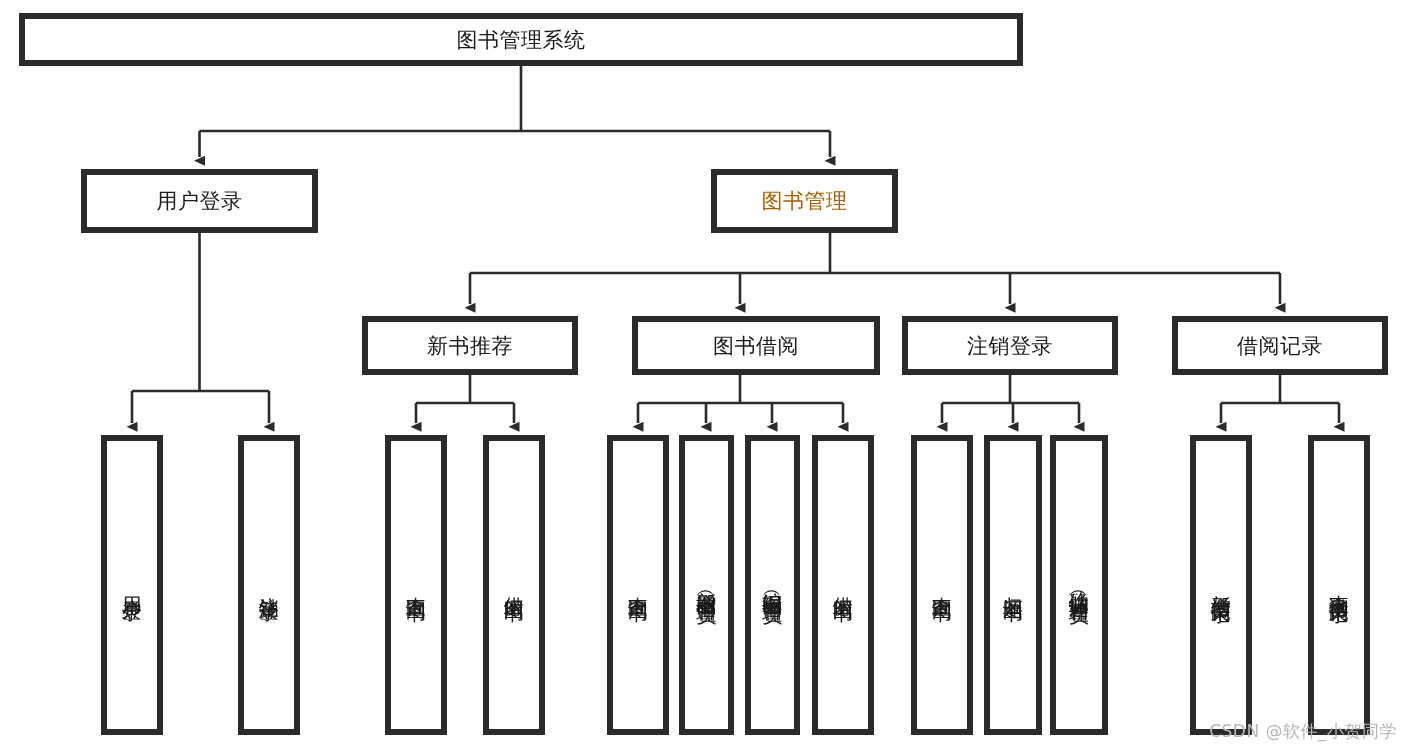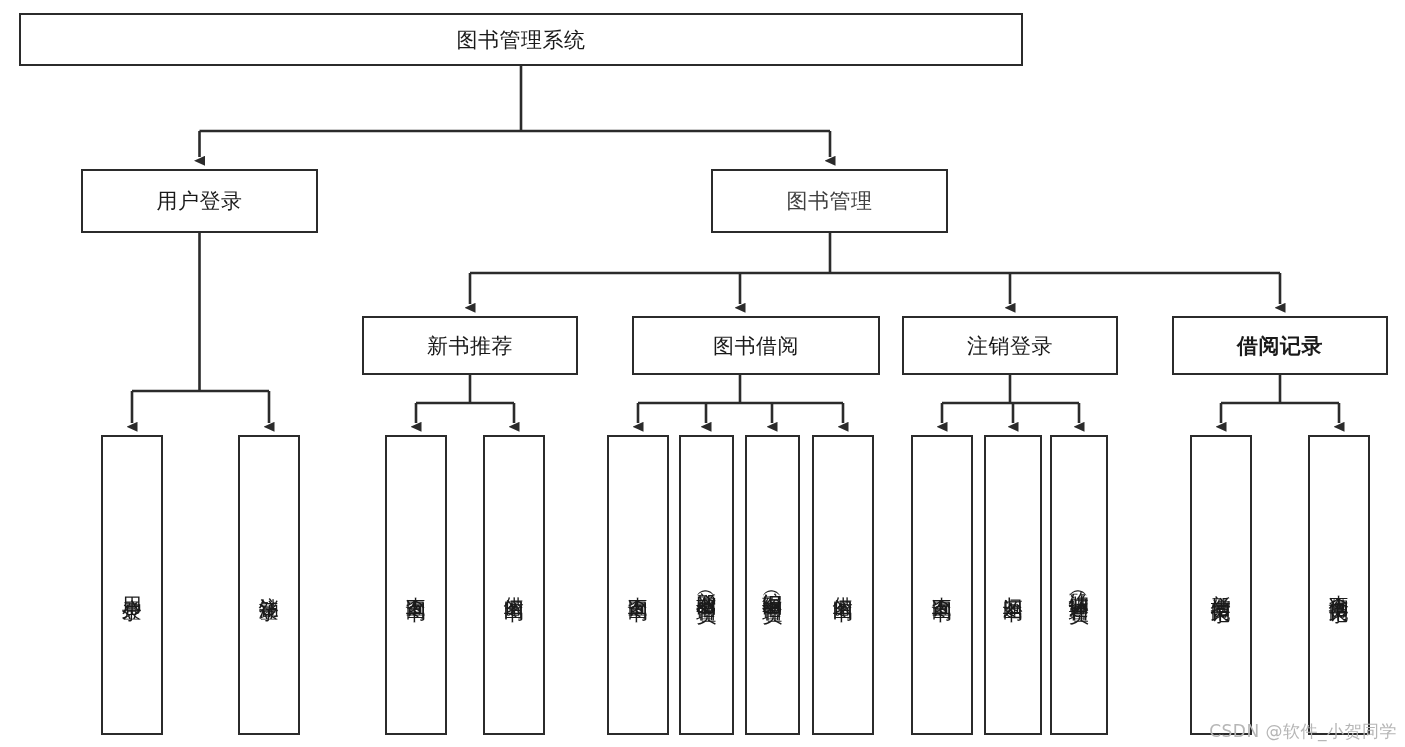--- a/index.html
+++ b/index.html
@@ -23,21 +23,21 @@
     left: 0;
     top: 0;
     width: 1405px;
     height: 747px;
     pointer-events: none;
   }
   .node {
     position: absolute;
     box-sizing: border-box;
     background: #ffffff;
-    border: 2px solid #0369a1;
+    border: 6px solid #0369a1;
     display: flex;
     align-items: center;
     justify-content: center;
     color: #1a1a1a;
   }
   .node.h {
     
     font-size: 21px;
     letter-spacing: 0.5px;
   }
@@ -125,34 +125,34 @@
     </g>
   </svg>
 
   <div class="node h" id="node-root" style="left: 19px; top: 13px; width: 1004px; height: 53px; border-color: rgb(43, 43, 43); background: rgb(255, 255, 255); color: rgb(26, 26, 26);">
     <span class="htext">图书管理系统</span>
   </div>
 
   <div class="node h" id="node-l2-0" style="left: 81px; top: 169px; width: 237px; height: 64px; border-color: rgb(43, 43, 43); background: rgb(255, 255, 255); color: rgb(26, 26, 26);">
     <span class="htext">用户登录</span>
   </div>
-  <div class="node h" id="node-l2-1" style="left: 711px; top: 169px; width: 237px; height: 64px; border-color: rgb(43, 43, 43); background: rgb(255, 255, 255); color: #404040;">
+  <div class="node h" id="node-l2-1" style="left: 711px; top: 169px; width: 187px; height: 64px; border-color: rgb(43, 43, 43); background: rgb(255, 255, 255); color: #a16207;">
     <span class="htext">图书管理</span>
   </div>
 
   <div class="node h" id="node-l3-0" style="left: 362px; top: 316px; width: 216px; height: 59px; border-color: rgb(43, 43, 43); background: rgb(255, 255, 255); color: rgb(26, 26, 26);">
     <span class="htext">新书推荐</span>
   </div>
   <div class="node h" id="node-l3-1" style="left: 632px; top: 316px; width: 248px; height: 59px; border-color: rgb(43, 43, 43); background: rgb(255, 255, 255); color: rgb(26, 26, 26);">
     <span class="htext">图书借阅</span>
   </div>
   <div class="node h" id="node-l3-2" style="left: 902px; top: 316px; width: 216px; height: 59px; border-color: rgb(43, 43, 43); background: rgb(255, 255, 255); color: rgb(26, 26, 26);">
     <span class="htext">注销登录</span>
   </div>
-  <div class="node h" id="node-l3-3" style="left: 1172px; top: 316px; width: 216px; height: 59px; border-color: rgb(43, 43, 43); background: rgb(255, 255, 255); color: rgb(26, 26, 26); font-weight: bold;">
+  <div class="node h" id="node-l3-3" style="left: 1172px; top: 316px; width: 216px; height: 59px; border-color: rgb(43, 43, 43); background: rgb(255, 255, 255); color: rgb(26, 26, 26);">
     <span class="htext">借阅记录</span>
   </div>
 
   <div class="node v" id="node-leaf-0" style="left: 101px; top: 435px; width: 62px; height: 300px; border-color: rgb(43, 43, 43); background: rgb(255, 255, 255); color: rgb(26, 26, 26);">
     <span class="vtext">用户登录</span>
   </div>
   <div class="node v" id="node-leaf-1" style="left: 238px; top: 435px; width: 62px; height: 300px; border-color: rgb(43, 43, 43); background: rgb(255, 255, 255); color: rgb(26, 26, 26);">
     <span class="vtext">注销登录</span>
   </div>
   <div class="node v" id="node-leaf-2" style="left: 385px; top: 435px; width: 62px; height: 300px; border-color: rgb(43, 43, 43); background: rgb(255, 255, 255); color: rgb(26, 26, 26);">

